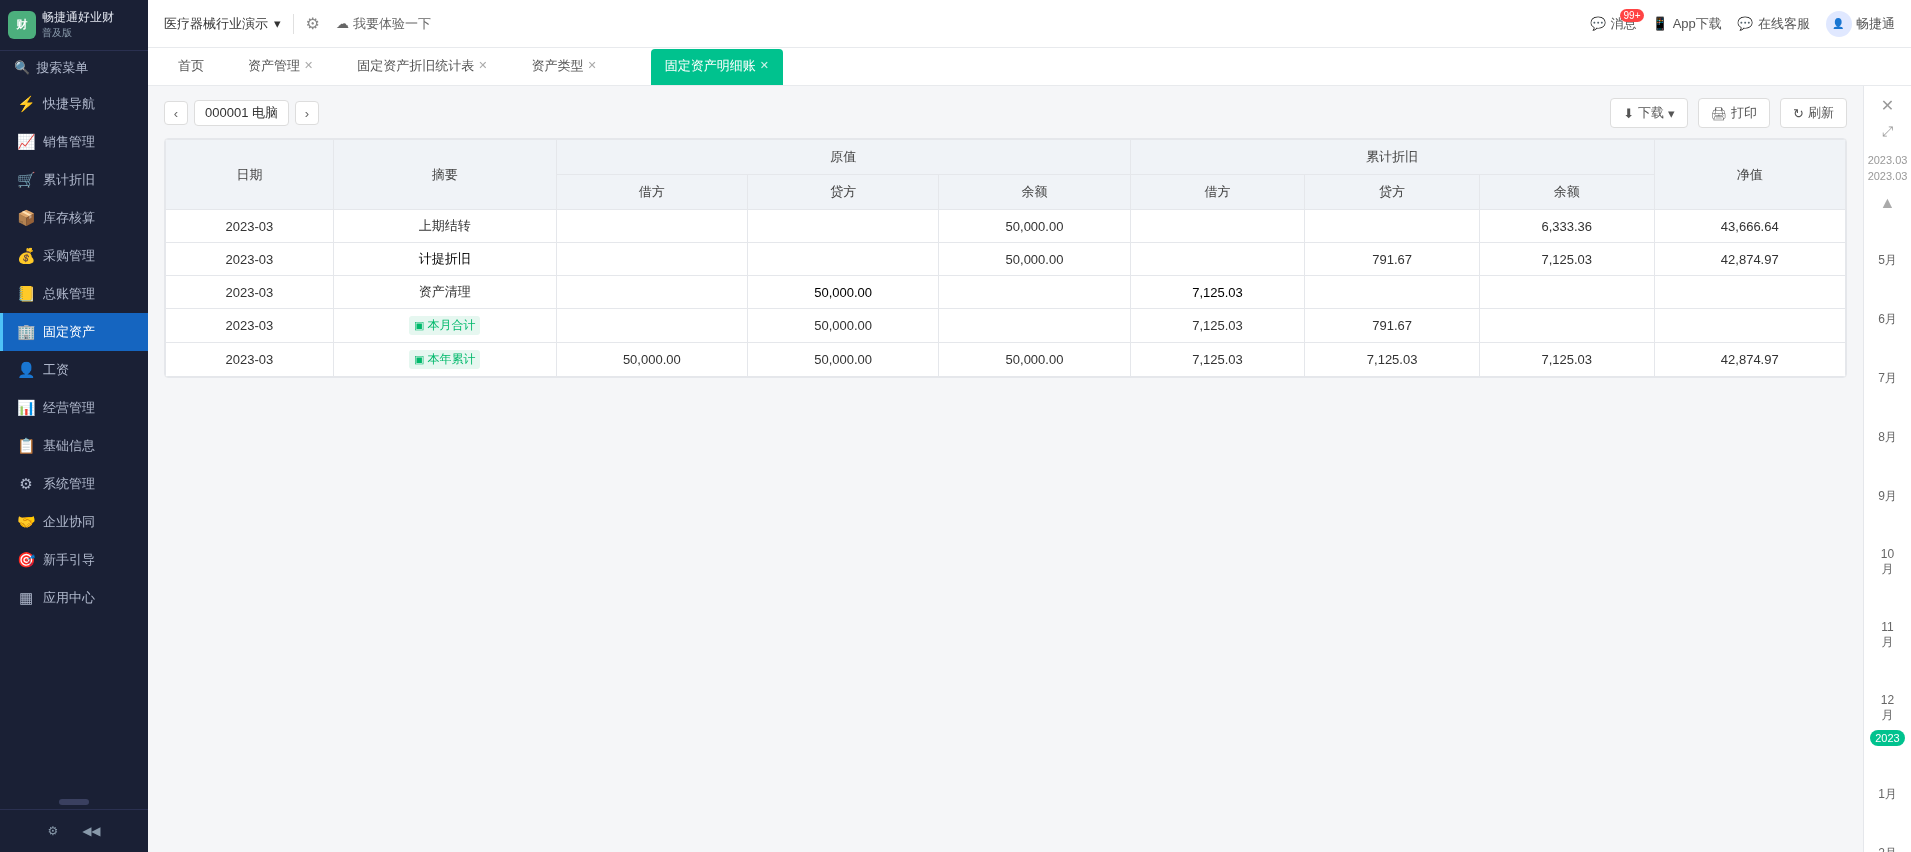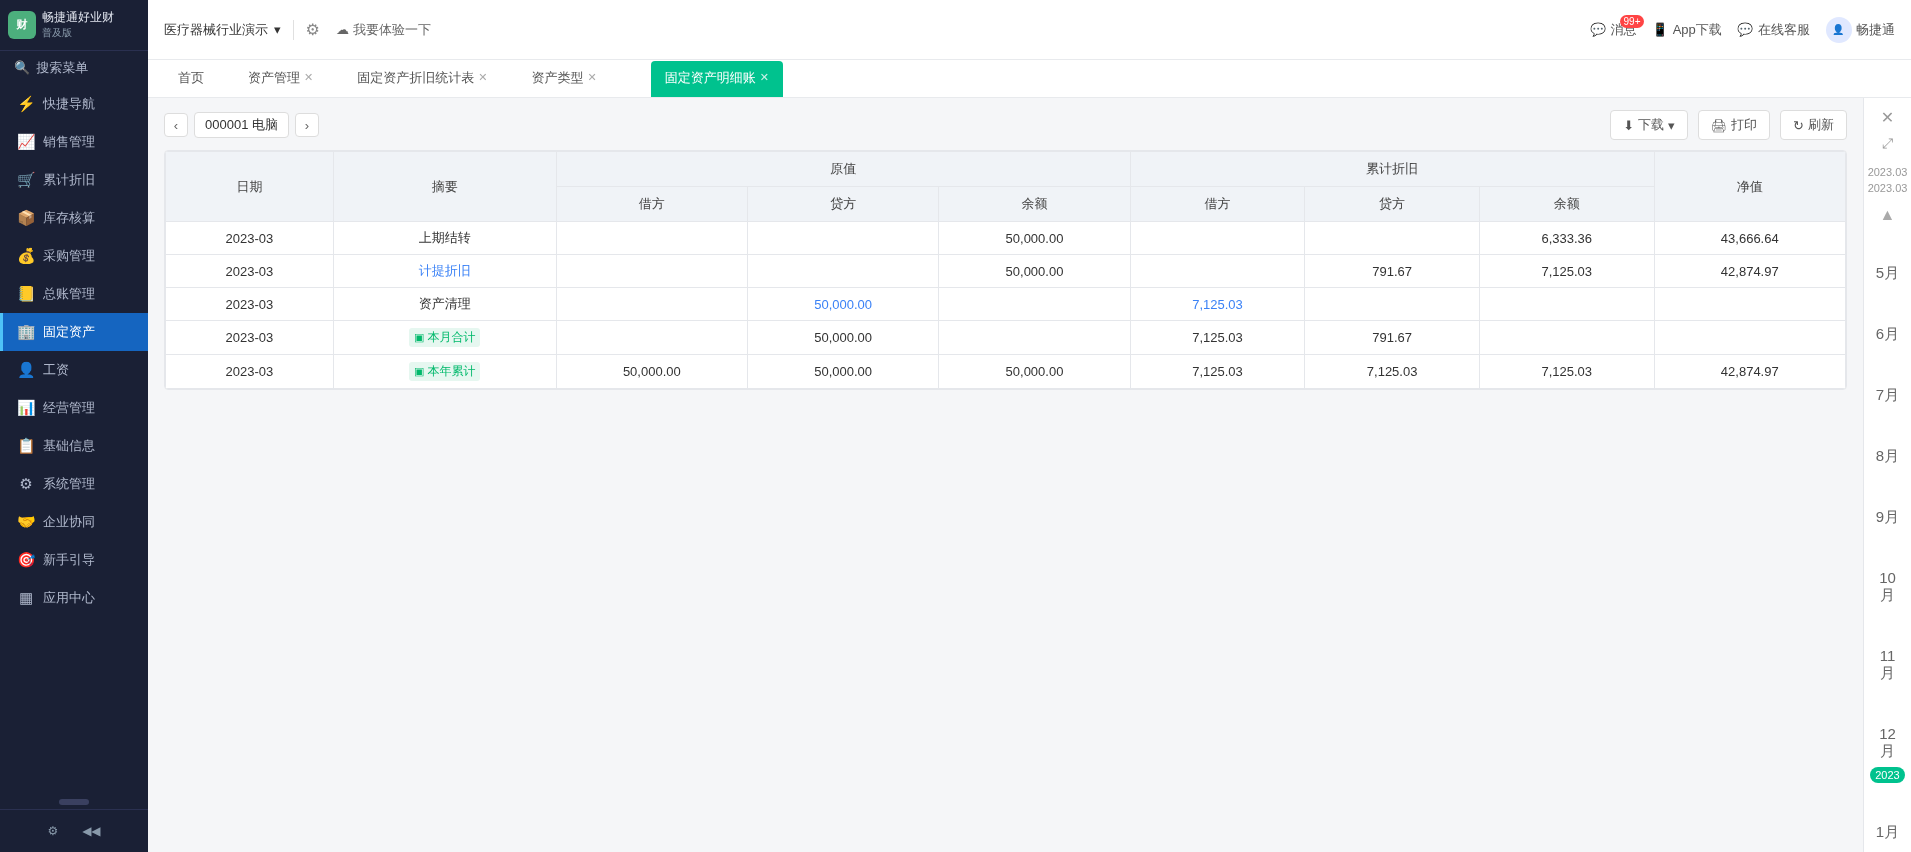--- a/index.html
+++ b/index.html
@@ -65,21 +65,21 @@
       overflow: hidden;
     }
 
     
     .topbar {
       background: #fff;
       border-bottom: 1px solid #e8eaed;
       display: flex;
       align-items: center;
       padding: 0 16px;
-      height: 60px;
+      height: 48px;
       gap: 12px;
     }
     .topbar-company {
       display: flex; align-items: center; gap: 6px;
       font-size: 13px; color: #333; cursor: pointer;
     }
     .topbar-divider { width: 1px; height: 20px; background: #e0e0e0; }
     .topbar-settings { color: #888; cursor: pointer; font-size: 16px; }
     .topbar-experience {
       display: flex; align-items: center; gap: 4px;
@@ -189,21 +189,21 @@
       border: 1px solid #e5e7eb;
       white-space: nowrap;
     }
     tbody tr td {
       padding: 7px 12px;
       text-align: center;
       color: #333;
       border: 1px solid #e5e7eb;
       white-space: nowrap;
     }
-    .text-blue { color: #3b82f6; }
+    .text-blue { color: #000000; }
     .month-tag {
       display: inline-flex; align-items: center; gap: 3px;
       background: #e6f7f0; color: #00b96b; border-radius: 3px;
       padding: 1px 5px; font-size: 12px;
     }
     .month-tag-icon { font-size: 11px; }
 
     
     .right-panel {
       width: 48px;
@@ -217,21 +217,21 @@
     }
     .right-panel::-webkit-scrollbar { width: 0; }
     .panel-close { cursor: pointer; color: #999; font-size: 16px; padding: 4px; }
     .panel-expand { cursor: pointer; color: #999; font-size: 14px; padding: 4px; }
     .panel-divider { width: 30px; height: 1px; background: #eee; margin: 4px 0; }
     .panel-year-label {
       font-size: 11px; color: #999; writing-mode: horizontal-tb;
       padding: 2px 4px;
     }
     .panel-month {
-      font-size: 15px; color: #666; cursor: pointer;
+      font-size: 12px; color: #666; cursor: pointer;
       padding: 4px 6px; border-radius: 10px; text-align: center;
       width: 36px;
       margin-top: 34px;
     }
     .panel-month.active-month {
       background: #00c28e; color: #fff; border-radius: 12px;
     }
     .year-badge {
       background: #00c28e; color: #fff; border-radius: 10px;
       font-size: 11px; padding: 2px 5px; margin: 2px 0;

